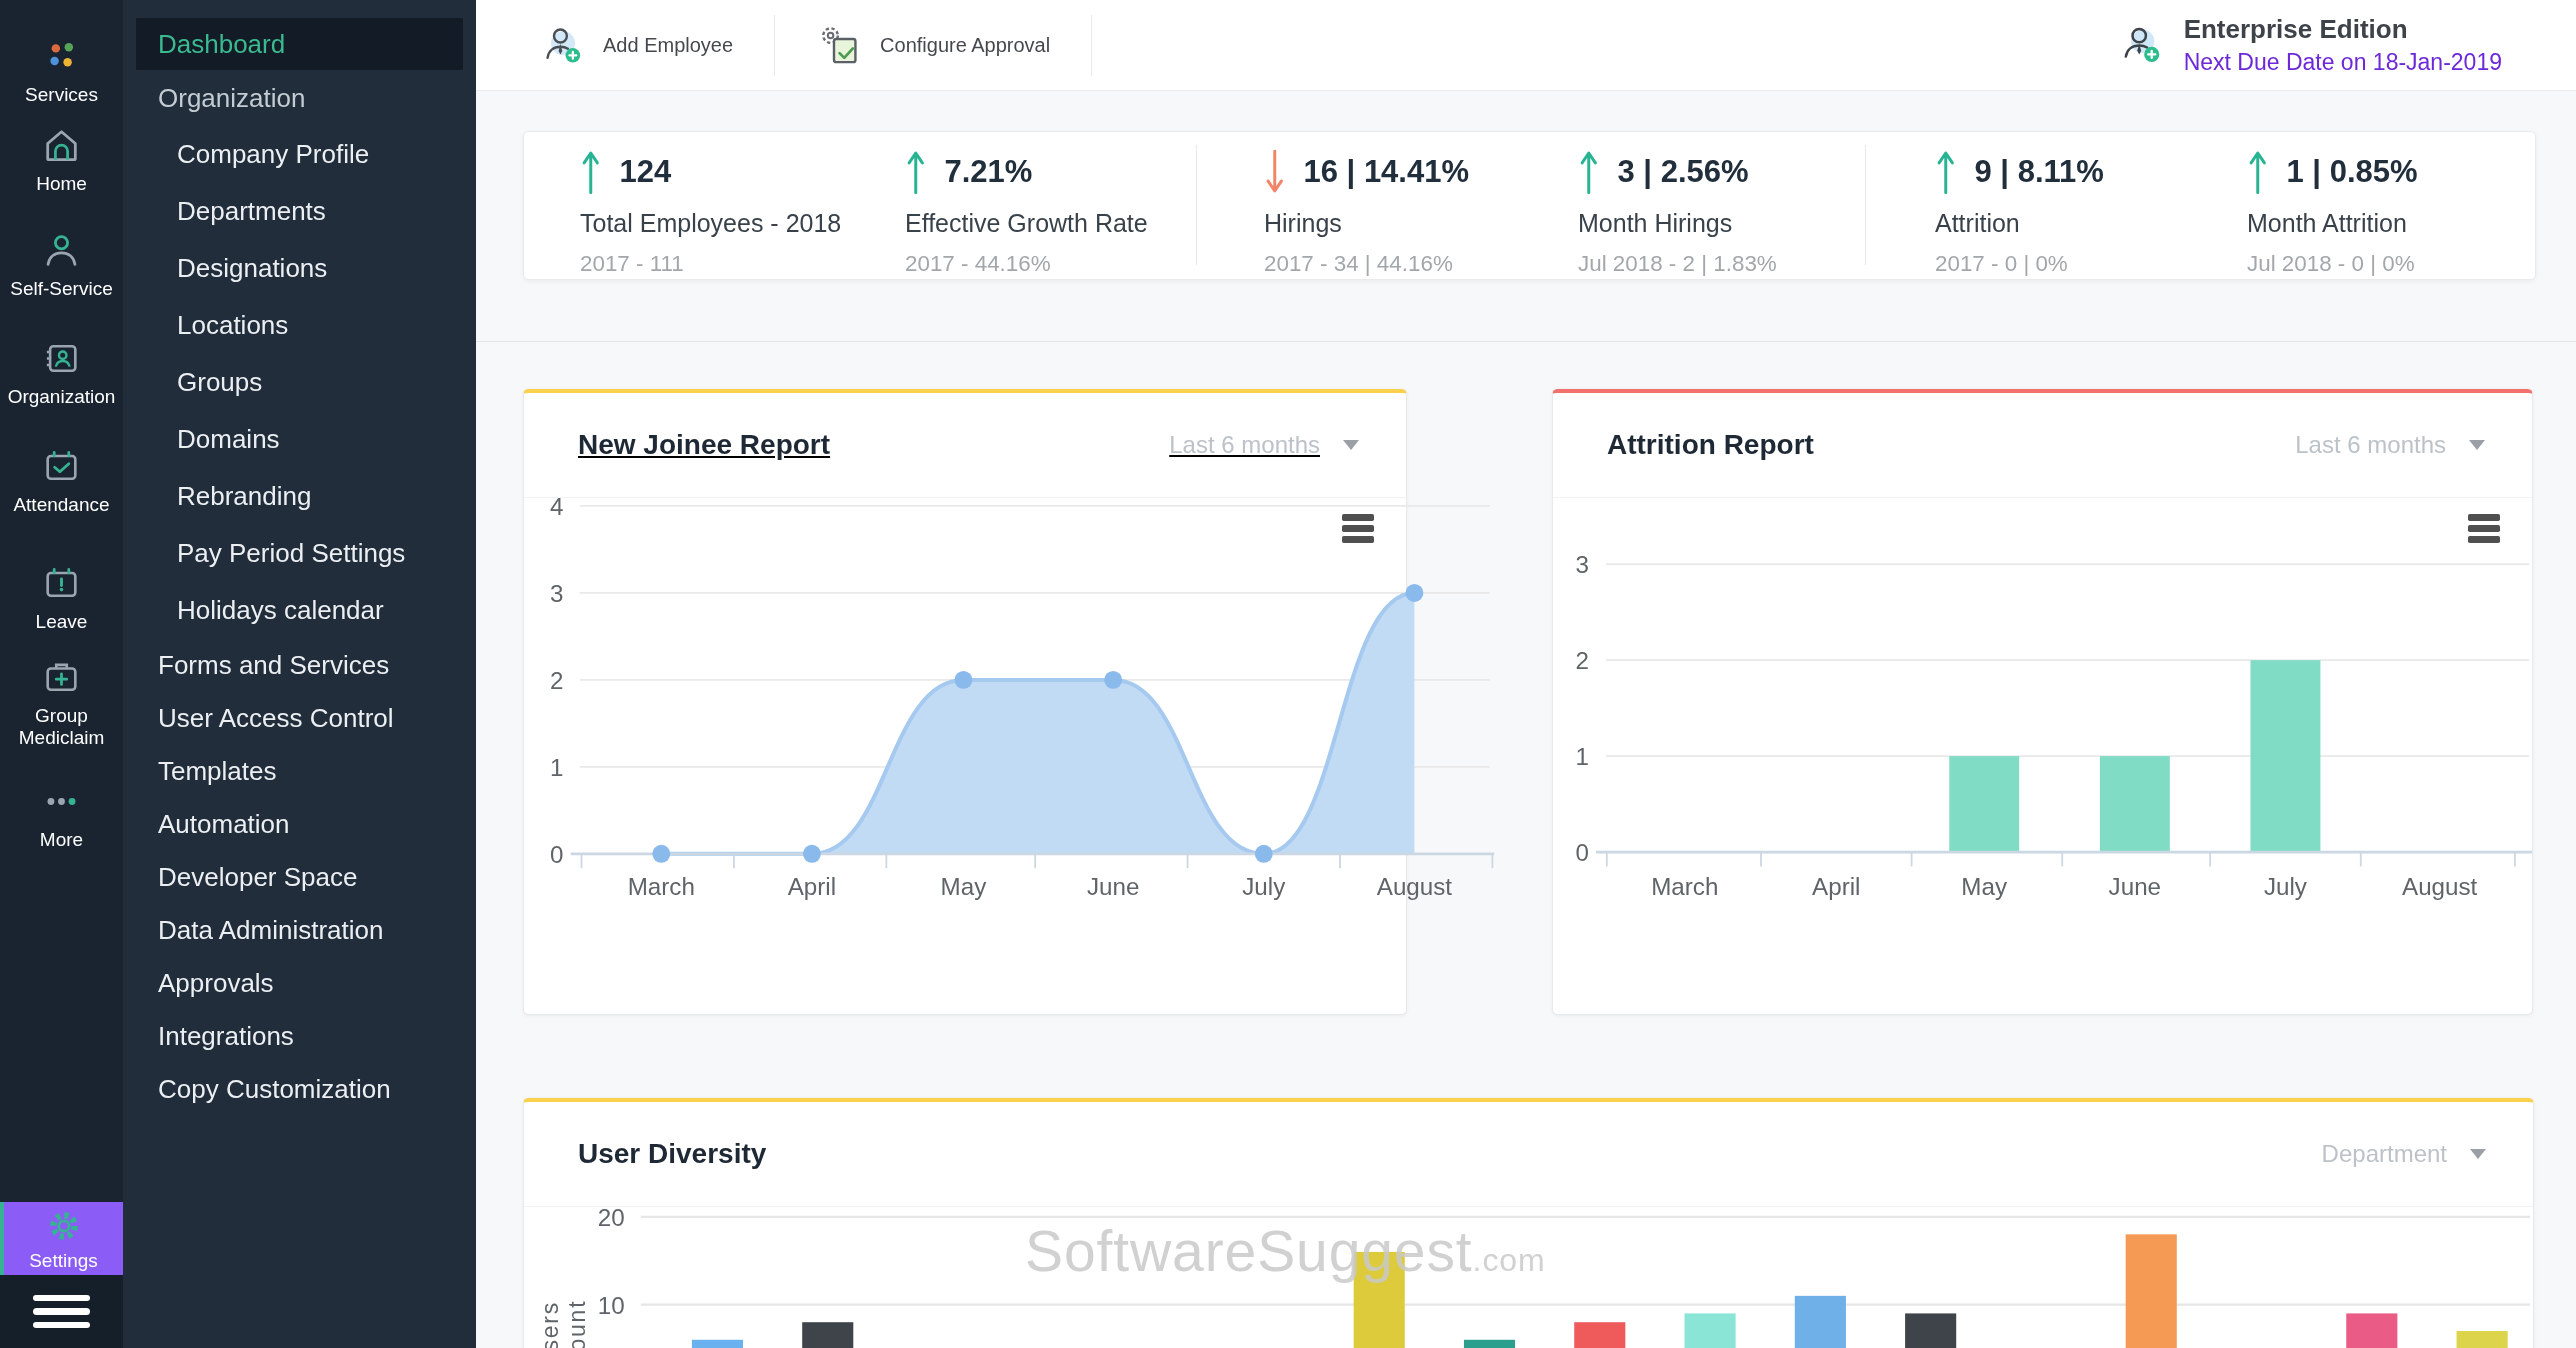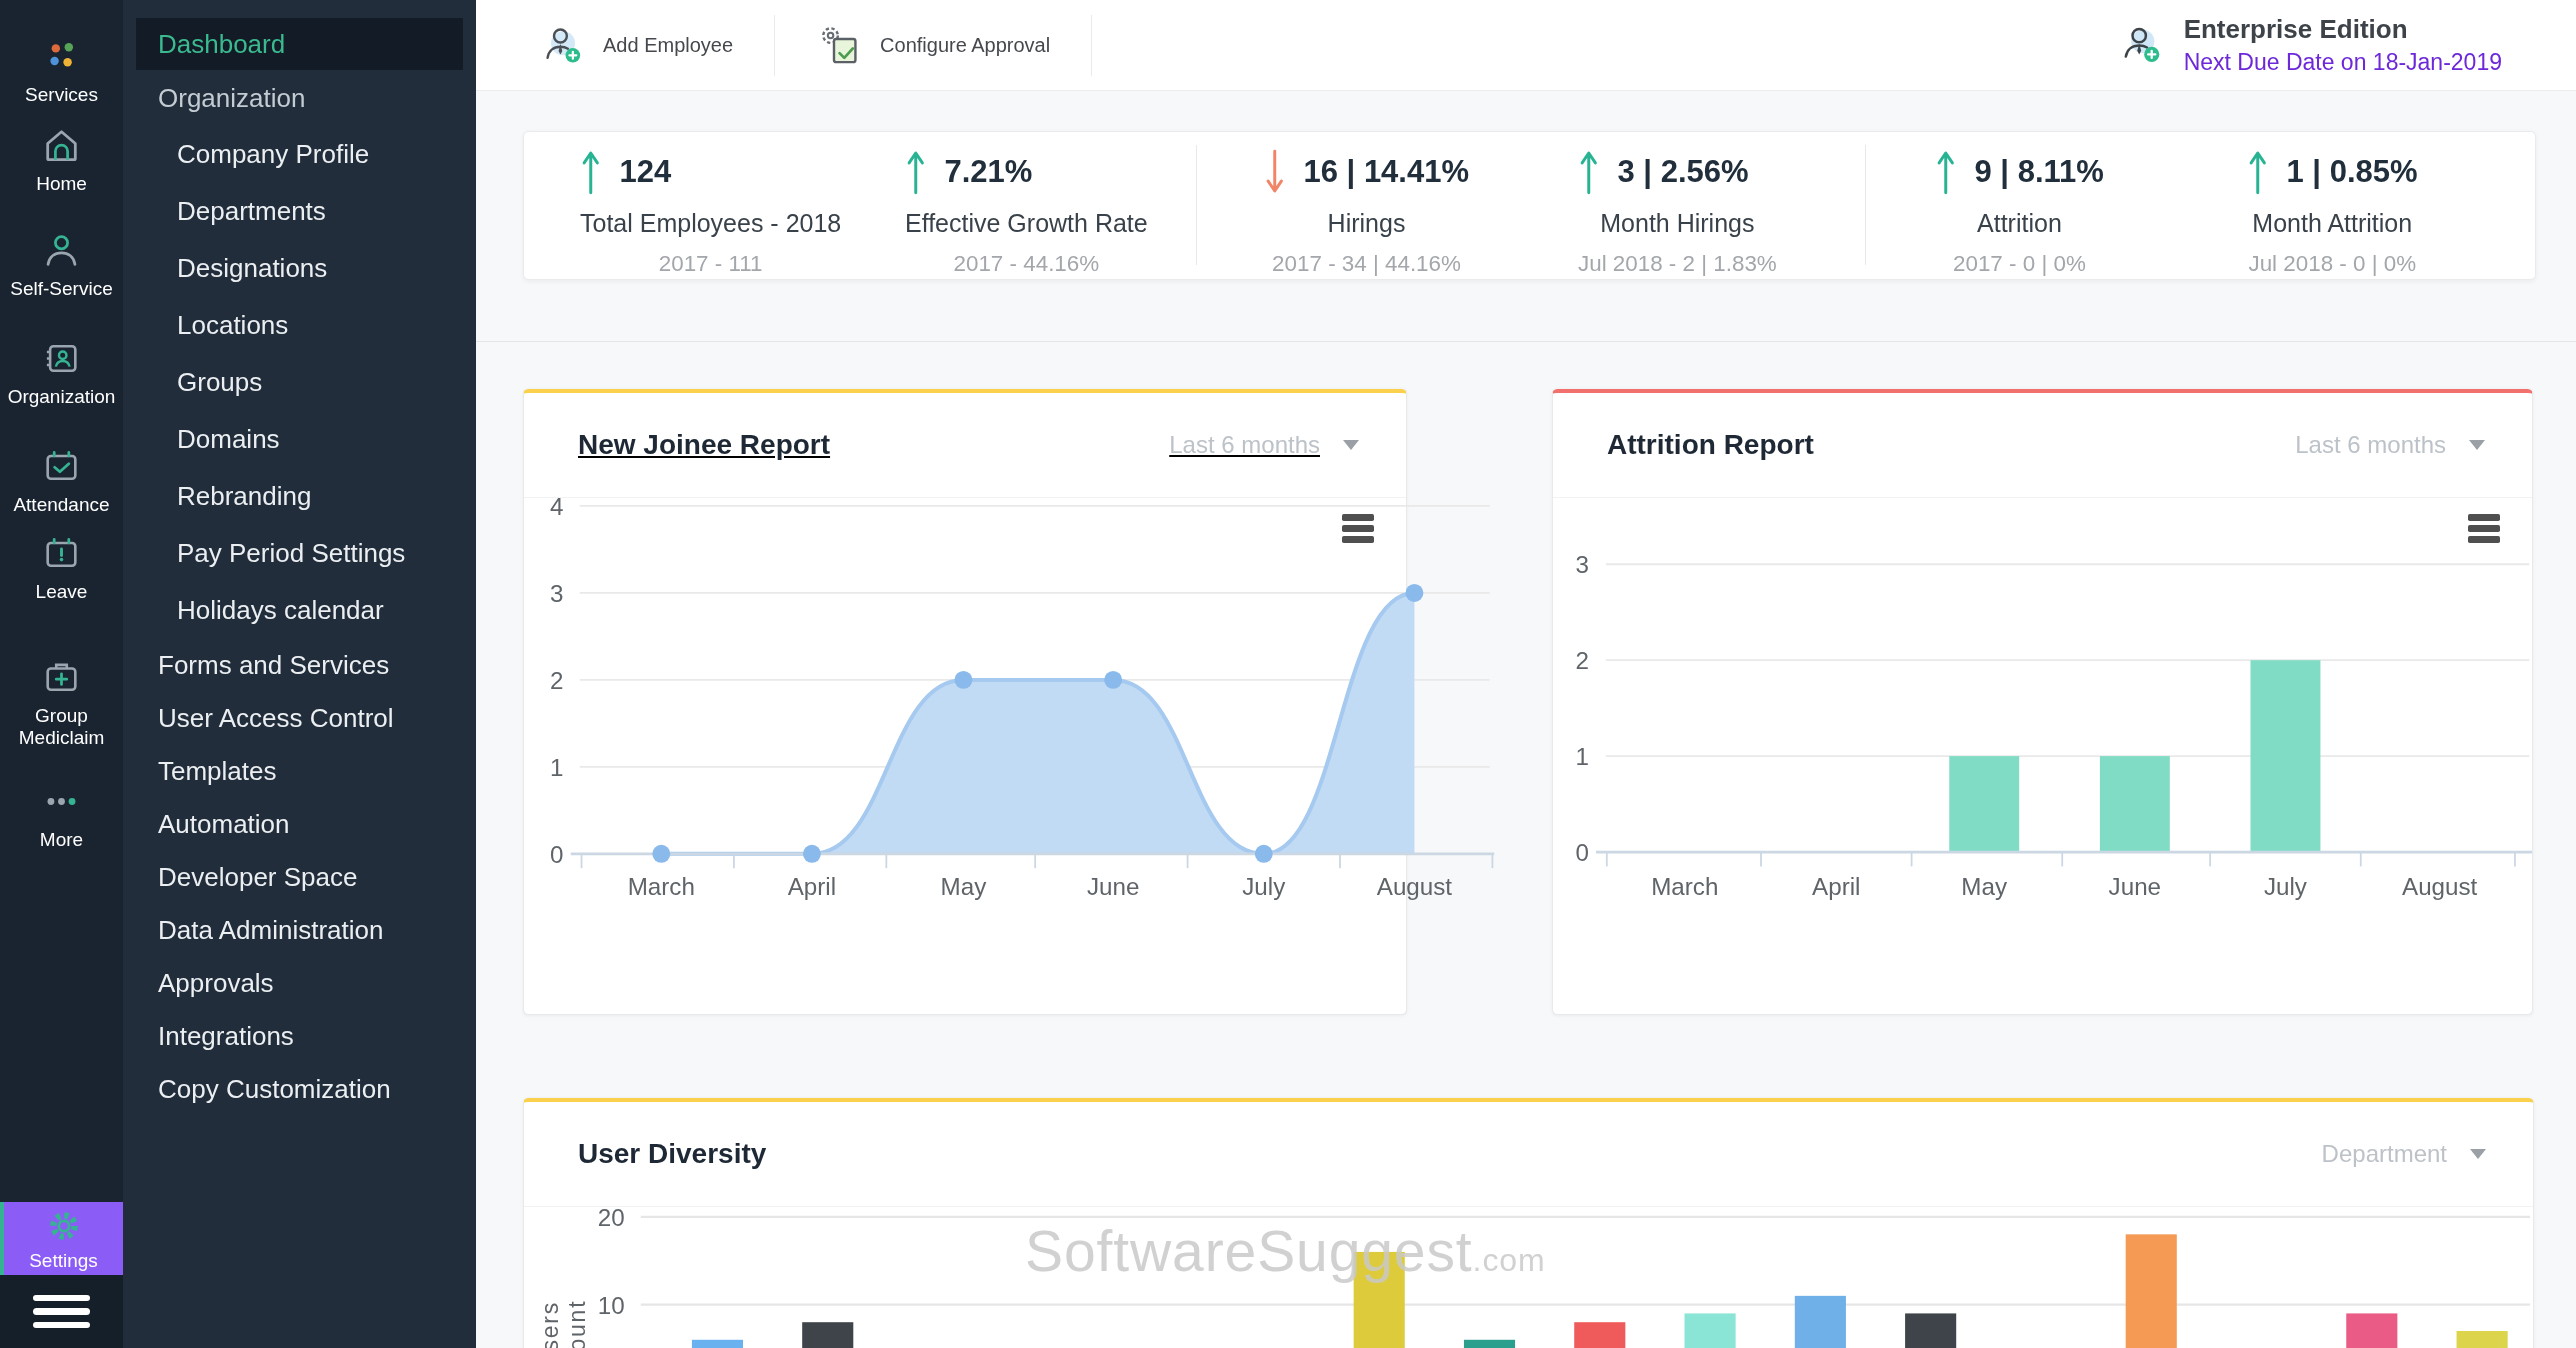--- a/index.html
+++ b/index.html
@@ -39,21 +39,21 @@
   .tb-icon{width:48px;height:48px;}
   .tb-icon svg{width:100%;height:100%;}
   .tb-label{font-size:20px;color:#45494e;font-weight:400;white-space:nowrap;}
   #edition{margin-left:auto;margin-right:74px;display:flex;align-items:center;gap:18px;cursor:pointer;}
   #edition .tb-icon{width:50px;height:50px;}
   .ed-title{font-size:26px;color:#3e4349;font-weight:600;}
   .ed-sub{font-size:23px;color:#6d28d9;margin-top:3.6px;}
 
   
   #stats-card{position:absolute;left:47px;top:131px;width:2011px;height:147px;background:#ffffff;
-       border:0.9px solid #e9eaeb;border-radius:5.4px;box-shadow:0 1.8px 4.5px rgba(30,40,50,.05);text-align:center;}
+       border:0.9px solid #e9eaeb;border-radius:5.4px;box-shadow:0 1.8px 4.5px rgba(30,40,50,.05);}
   .stat{position:absolute;top:14.4px;}
   .stat-row{display:flex;align-items:center;gap:18px;height:52px;}
   .stat-arrow{width:21.5px;height:50px;}
   .stat.up .stat-arrow{color:#28b493;}
   .stat.down .stat-arrow{color:#f08568;}
   .stat-value{font-size:31px;font-weight:700;color:#212f3c;white-space:nowrap;}
   .stat-label{font-size:25px;color:#39424a;font-weight:500;margin-top:10.8px;white-space:nowrap;}
   .stat-sub{font-size:22.4px;color:#a3a7ab;margin-top:12.6px;white-space:nowrap;}
   .stat-divider{position:absolute;top:12.6px;height:120px;width:0.9px;background:#e7e8ea;}
   #content-divider{position:absolute;left:0;top:341px;width:2100px;height:0.9px;background:#e3e5e7;}
@@ -123,21 +123,21 @@
           <span class="rail-label">Organization</span>
         </div>
         <div class="rail-item" style="top: 447px;">
           <span class="ric"><svg viewBox="0 0 48 48" fill="none">
               <rect x="7" y="11" width="34" height="28" rx="4" stroke="#9aa5b0" stroke-width="3.2"></rect>
               <path d="M15 11V6.5M33 11V6.5" stroke="#35b392" stroke-width="3.4" stroke-linecap="round"></path>
               <path d="M15.5 25l6.5 5.5L33 20.5" stroke="#35b392" stroke-width="3.4" stroke-linecap="round" stroke-linejoin="round"></path>
             </svg></span>
           <span class="rail-label">Attendance</span>
         </div>
-        <div class="rail-item" style="top: 534px;">
+        <div class="rail-item" style="top: 564px;">
           <span class="ric"><svg viewBox="0 0 48 48" fill="none">
               <rect x="7" y="11" width="34" height="28" rx="4" stroke="#9aa5b0" stroke-width="3.2"></rect>
               <path d="M15 11V6.5M33 11V6.5" stroke="#35b392" stroke-width="3.4" stroke-linecap="round"></path>
               <path d="M24 18.5v8" stroke="#35b392" stroke-width="3.6" stroke-linecap="round"></path>
               <circle cx="24" cy="31.5" r="2.2" fill="#35b392"></circle>
             </svg></span>
           <span class="rail-label">Leave</span>
         </div>
         <div class="rail-item" style="top: 658px;">
           <span class="ric"><svg viewBox="0 0 48 48" fill="none">

